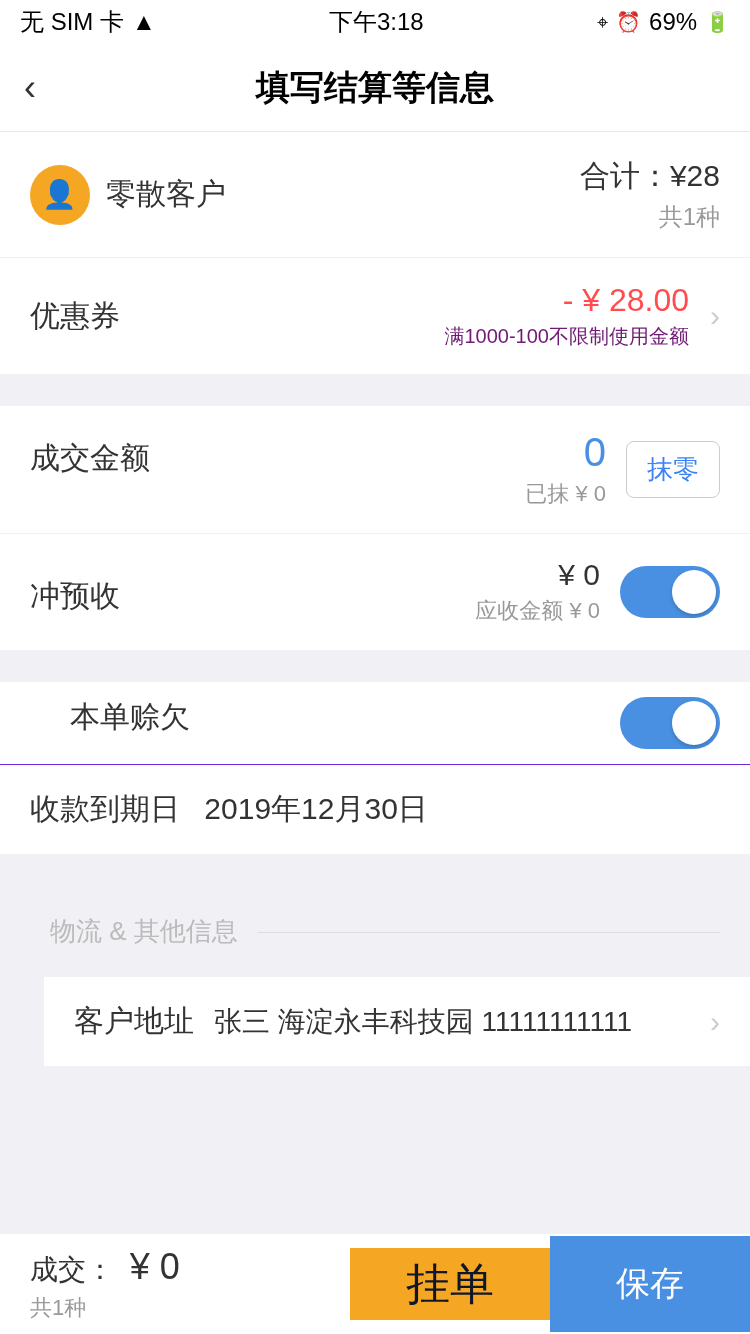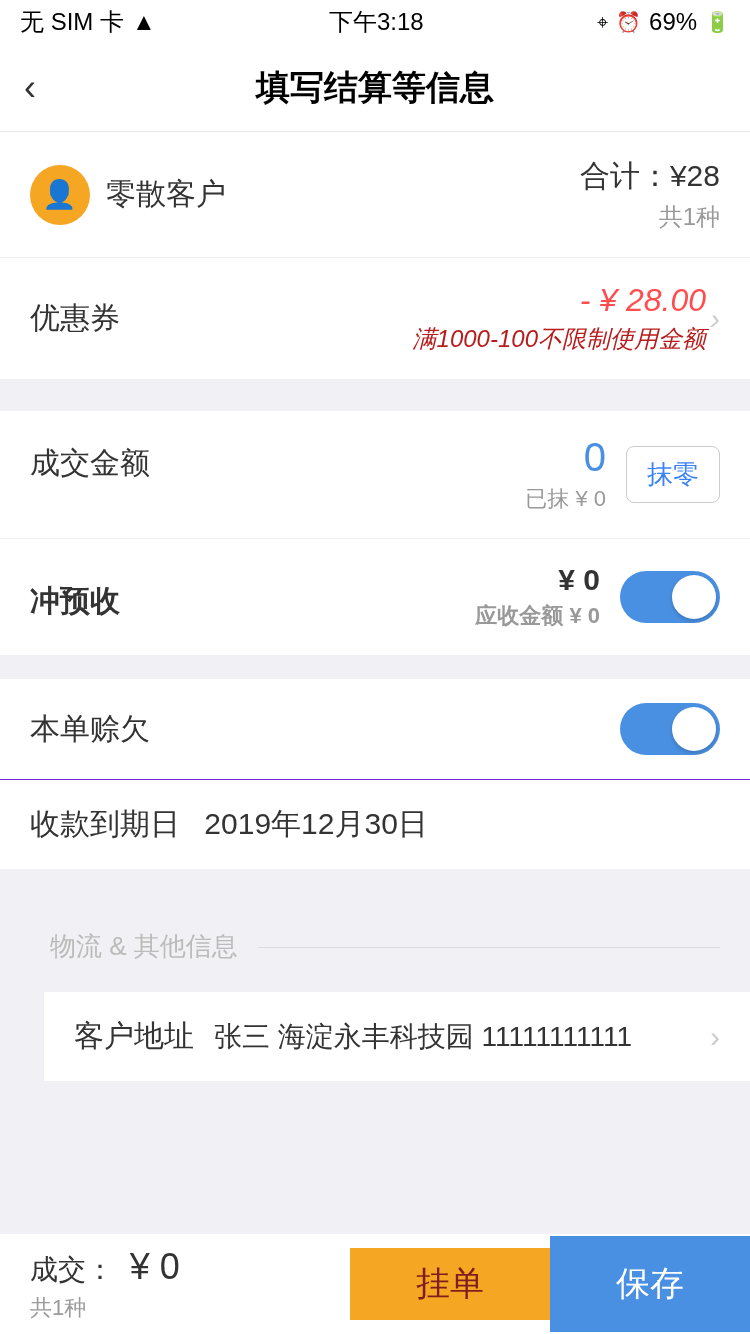--- a/index.html
+++ b/index.html
@@ -113,51 +113,50 @@
       justify-content: space-between;
       border-top: 1px solid #f0f0f5;
     }
     .coupon-label {
       font-size: 30px;
       color: #333;
     }
     .coupon-right {
       display: flex;
       align-items: center;
-      gap: 4px;
-      font-style: italic;
+      gap: 21px;
     }
     .coupon-value-area {
       text-align: right;
     }
     .coupon-discount {
       font-size: 32px;
       color: #ff4d4f;
       font-weight: 500;
     }
     .coupon-desc {
-      font-size: 24px;
-      color: #b91c1c;
+      font-size: 20px;
+      color: #701a75;
       margin-top: 4px;
     }
     .chevron-right {
       font-size: 30px;
       color: #ccc;
     }
 
     
     .section-divider {
       height: 16px;
       background: #f0f0f5;
     }
 
     
     .transaction-section {
       background: #fff;
-      margin-bottom: 8px;
+      margin-bottom: 16px;
     }
     .transaction-row {
       padding: 24px 30px;
       display: flex;
       align-items: flex-start;
       justify-content: space-between;
     }
     .row-label {
       font-size: 30px;
       color: #333;
@@ -191,21 +190,20 @@
       cursor: pointer;
     }
 
     
     .prepay-row {
       padding: 24px 30px;
       display: flex;
       align-items: center;
       justify-content: space-between;
       border-top: 1px solid #f0f0f5;
-      font-weight: bold;
     }
     .prepay-right {
       display: flex;
       align-items: center;
       gap: 20px;
     }
     .prepay-amount-area {
       text-align: right;
     }
     .prepay-amount {
@@ -234,24 +232,24 @@
       background: #fff;
       border-radius: 50%;
       position: absolute;
       top: 4px;
       right: 4px;
       box-shadow: 0 2px 4px rgba(0,0,0,0.2);
     }
 
     
     .debt-row {
-      padding: 24px 30px;
-      display: flex;
-      align-items: center;
-      justify-content: space-between;
+      padding: 15px 30px;
+      display: flex;
+      justify-content: space-between;
+      margin-left: 40px;
     }
     .debt-label {
       font-size: 30px;
       color: #333;
     }
 
     
     .due-date-row {
       padding: 24px 30px;
       border-top: 1px solid #6d28d9;
@@ -335,22 +333,22 @@
       color: #999;
       margin-top: 4px;
     }
     .btn-hang {
       width: 200px;
       height: 72px;
       background: #f5a623;
       display: flex;
       align-items: center;
       justify-content: center;
-      font-size: 34px;
-      color: #7f1d1d;
+      font-size: 44px;
+      color: #0f172a;
       cursor: pointer;
     }
     .btn-save {
       width: 200px;
       height: 96px;
       background: #4a90e2;
       display: flex;
       align-items: center;
       justify-content: center;
       font-size: 34px;

